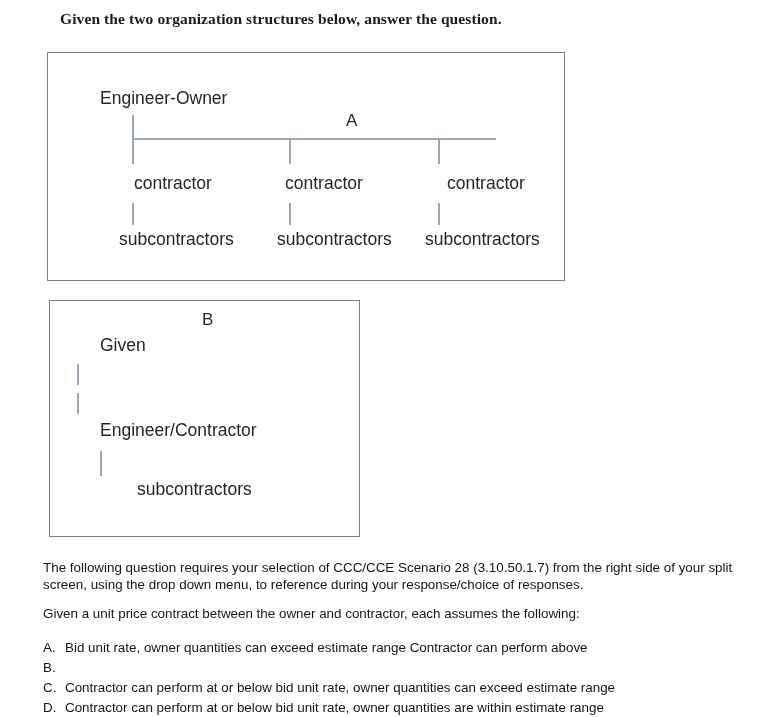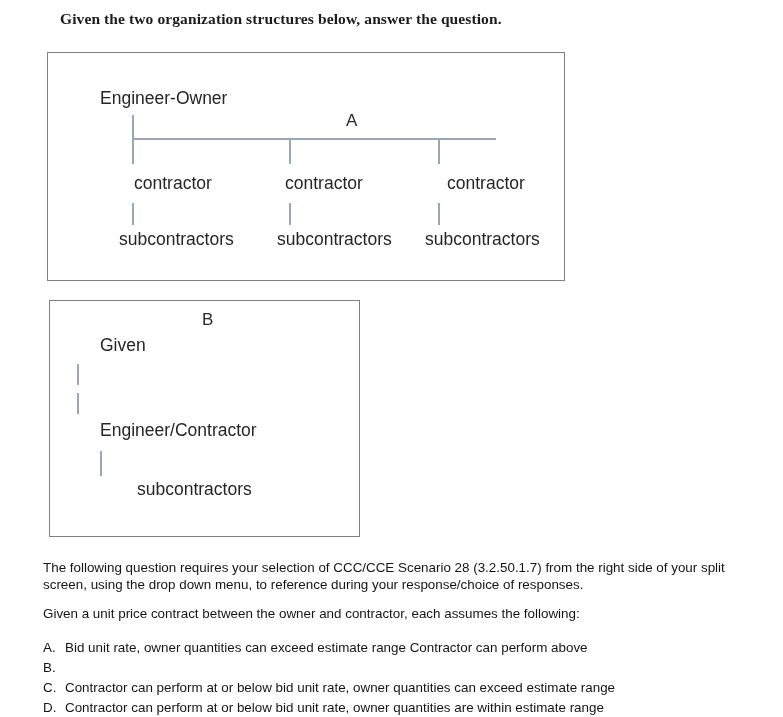--- a/index.html
+++ b/index.html
@@ -173,21 +173,21 @@
   <div class="conn v" id="b-stem1"></div>
   <div class="conn v" id="b-stem2"></div>
 
   <div class="node-text" id="b-engcon">Engineer/Contractor</div>
 
   <div class="conn v" id="b-stem3"></div>
 
   <div class="node-text" id="b-subs">subcontractors</div>
 </div>
 
-<div class="prose" id="para-scenario">The following question requires your selection of CCC/CCE Scenario 28 (3.2.50.1.7) from the right side of your split screen, using the drop down menu, to reference during your response/choice of responses.</div>
+<div class="prose" id="para-scenario">The following question requires your selection of CCC/CCE Scenario 28 (3.10.50.1.7) from the right side of your split screen, using the drop down menu, to reference during your response/choice of responses.</div>
 
 <div class="prose" id="para-given">Given a unit price contract between the owner and contractor, each assumes the following:</div>
 
 <div class="options">
   <div class="option-row">
     <span class="option-letter">A.</span>
     <span class="option-text">Bid unit rate, owner quantities can exceed estimate range Contractor can perform above</span>
   </div>
   <div class="option-row">
     <span class="option-letter">B.</span>

